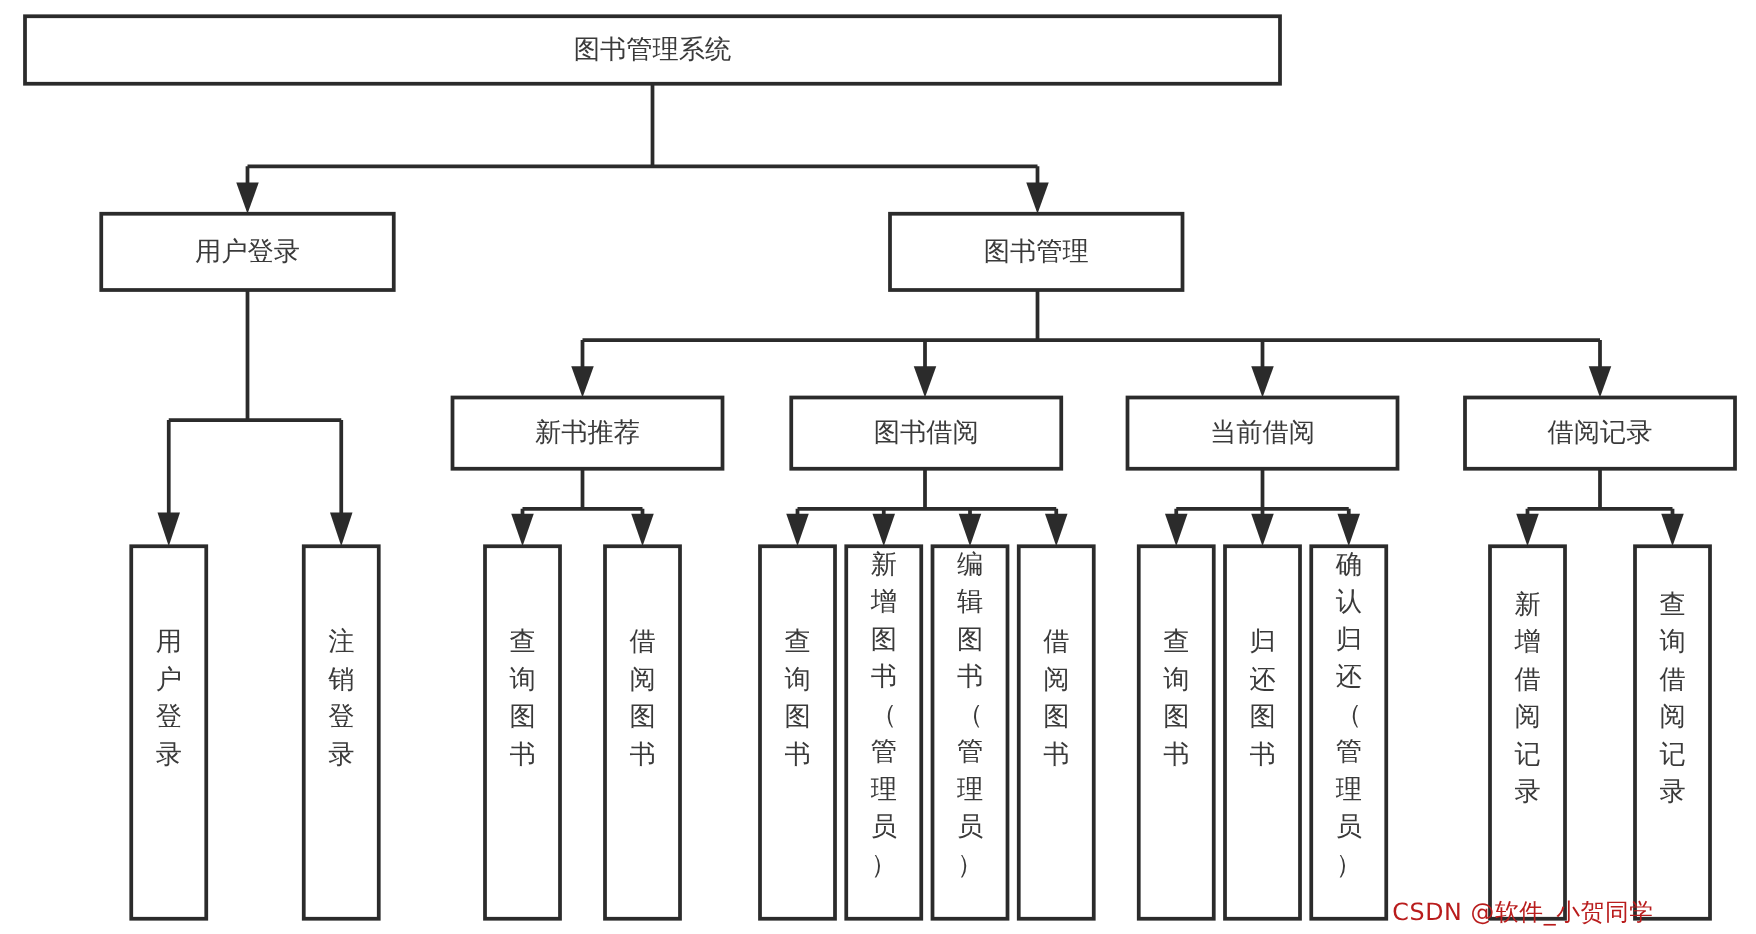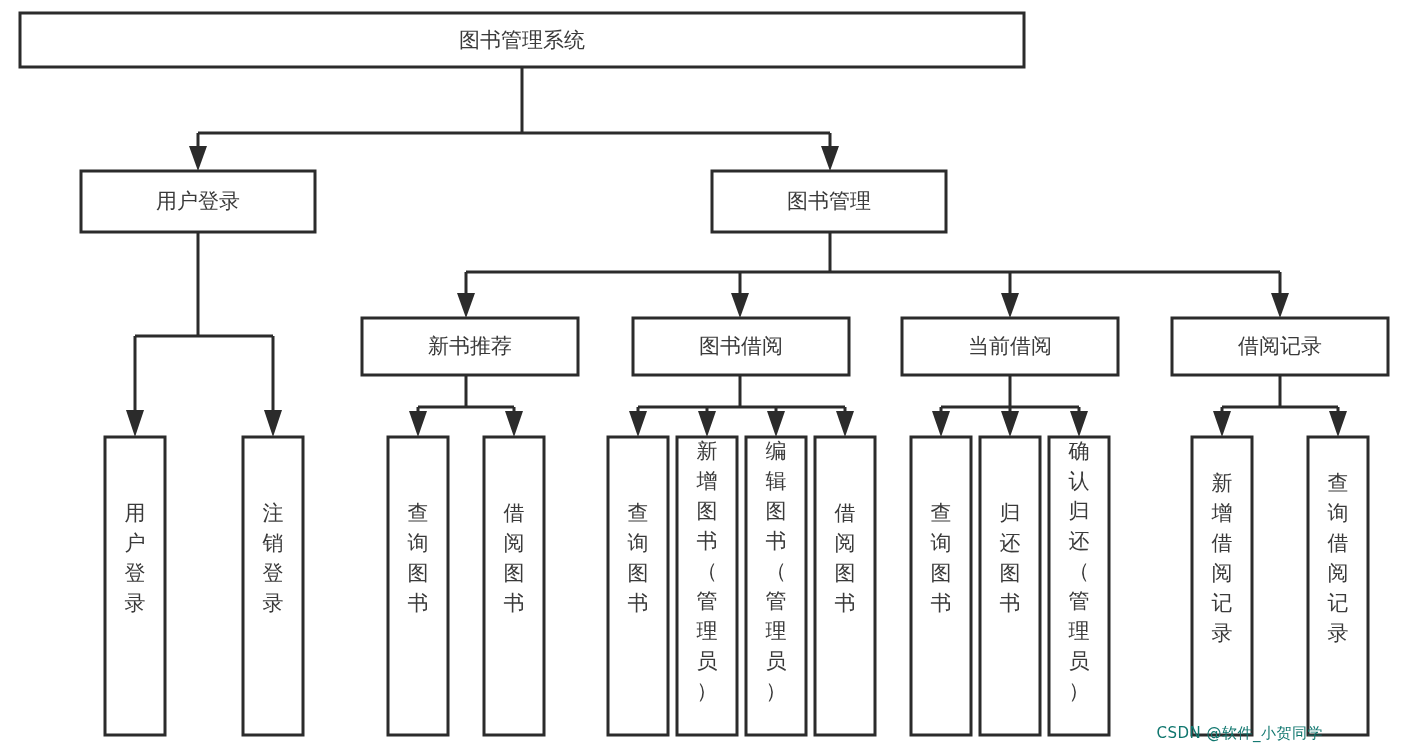--- a/index.html
+++ b/index.html
@@ -52,22 +52,22 @@
   }
   .arrow-head {
     fill: #2b2b2b;
     stroke: none;
   }
   .watermark {
     position: absolute;
     right: 8px;
     bottom: 4px;
     font-family: "DejaVu Sans", "Liberation Sans", sans-serif;
-    font-size: 15px;
-    color: #0f766e;
+    font-size: 19px;
+    color: #b91c1c;
     white-space: nowrap;
     letter-spacing: 0.5px;
   }
 </style>
 </head>
 <body>
 
 <div id="diagram-root">
 
   <svg class="flow" viewBox="0 0 1405 747" xmlns="http://www.w3.org/2000/svg">

